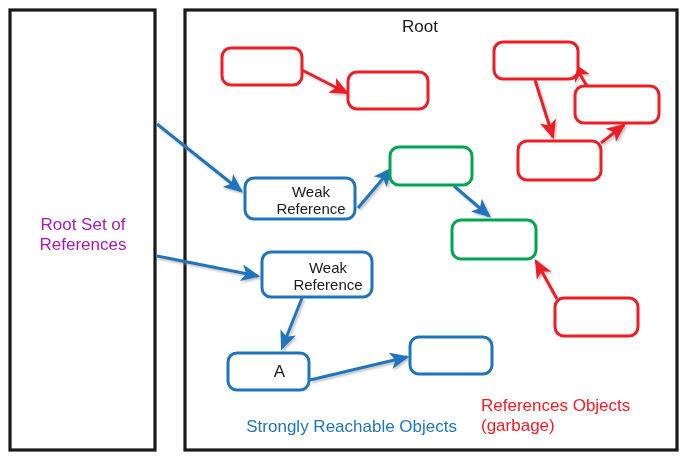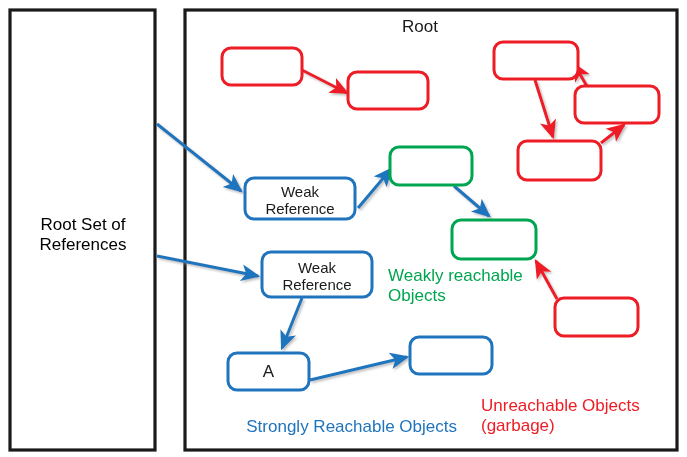--- a/index.html
+++ b/index.html
@@ -24,21 +24,21 @@
     width: 687px;
     height: 457px;
   }
   .label {
     position: absolute;
     text-align: center;
     line-height: 1.15;
     white-space: pre-line;
   }
   .root-label {
-    color: #000000;
+    color: #a21caf;
     font-size: 17px;
     left: 12px;
     top: 215px;
     width: 142px;
   }
   .heap-label {
     color: #1a1a1a;
     font-size: 17px;
     left: 370px;
     top: 17px;
@@ -69,20 +69,21 @@
     text-align: left;
   }
   .boxtext {
     position: absolute;
     text-align: center;
     color: #1a1a1a;
     font-size: 15px;
     line-height: 1.12;
     white-space: pre-line;
     pointer-events: none;
+    padding-left: 11px;
   }
 </style>
 </head>
 <body>
 
 <div id="canvas">
 
   <svg class="layer" viewBox="0 0 687 457">
     <defs>
       <marker id="arrow-blue" markerWidth="7" markerHeight="7" refX="5.6" refY="3" orient="auto" markerUnits="strokeWidth">
@@ -184,19 +185,17 @@
   <div class="label root-label">Root Set of
 References</div>
   <div class="label heap-label">Root</div>
 
   <div class="boxtext" style="left:245px; top:184px; width:110px;">Weak
 Reference</div>
   <div class="boxtext" style="left:262px; top:260px; width:110px;">Weak
 Reference</div>
   <div class="boxtext" style="left:228px; top:362px; width:81px; font-size:17px;">A</div>
 
-  <div class="label legend-green">Weakly reachable
-Objects</div>
   <div class="label legend-blue">Strongly Reachable Objects</div>
-  <div class="label legend-red">Unreachable Objects
+  <div class="label legend-red">References Objects
 (garbage)</div>
 
 </div>
 
 </body></html>

